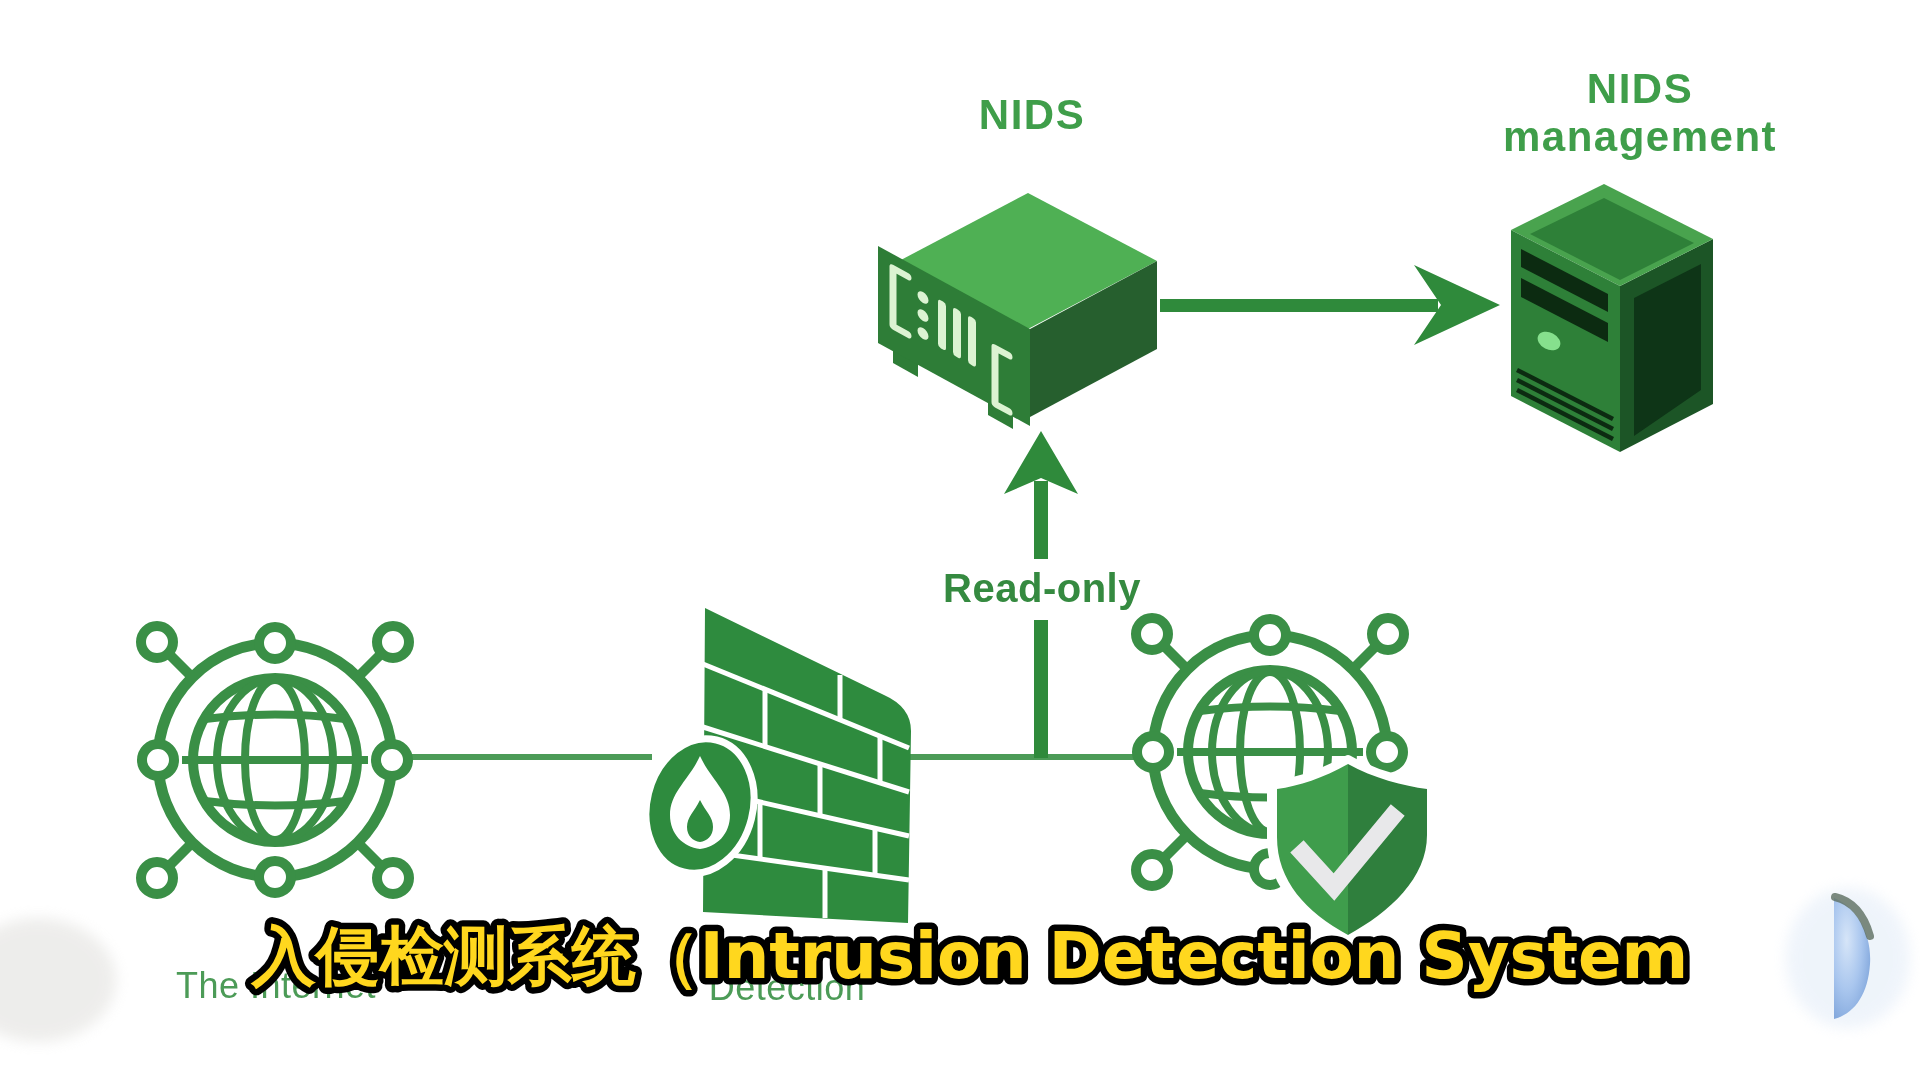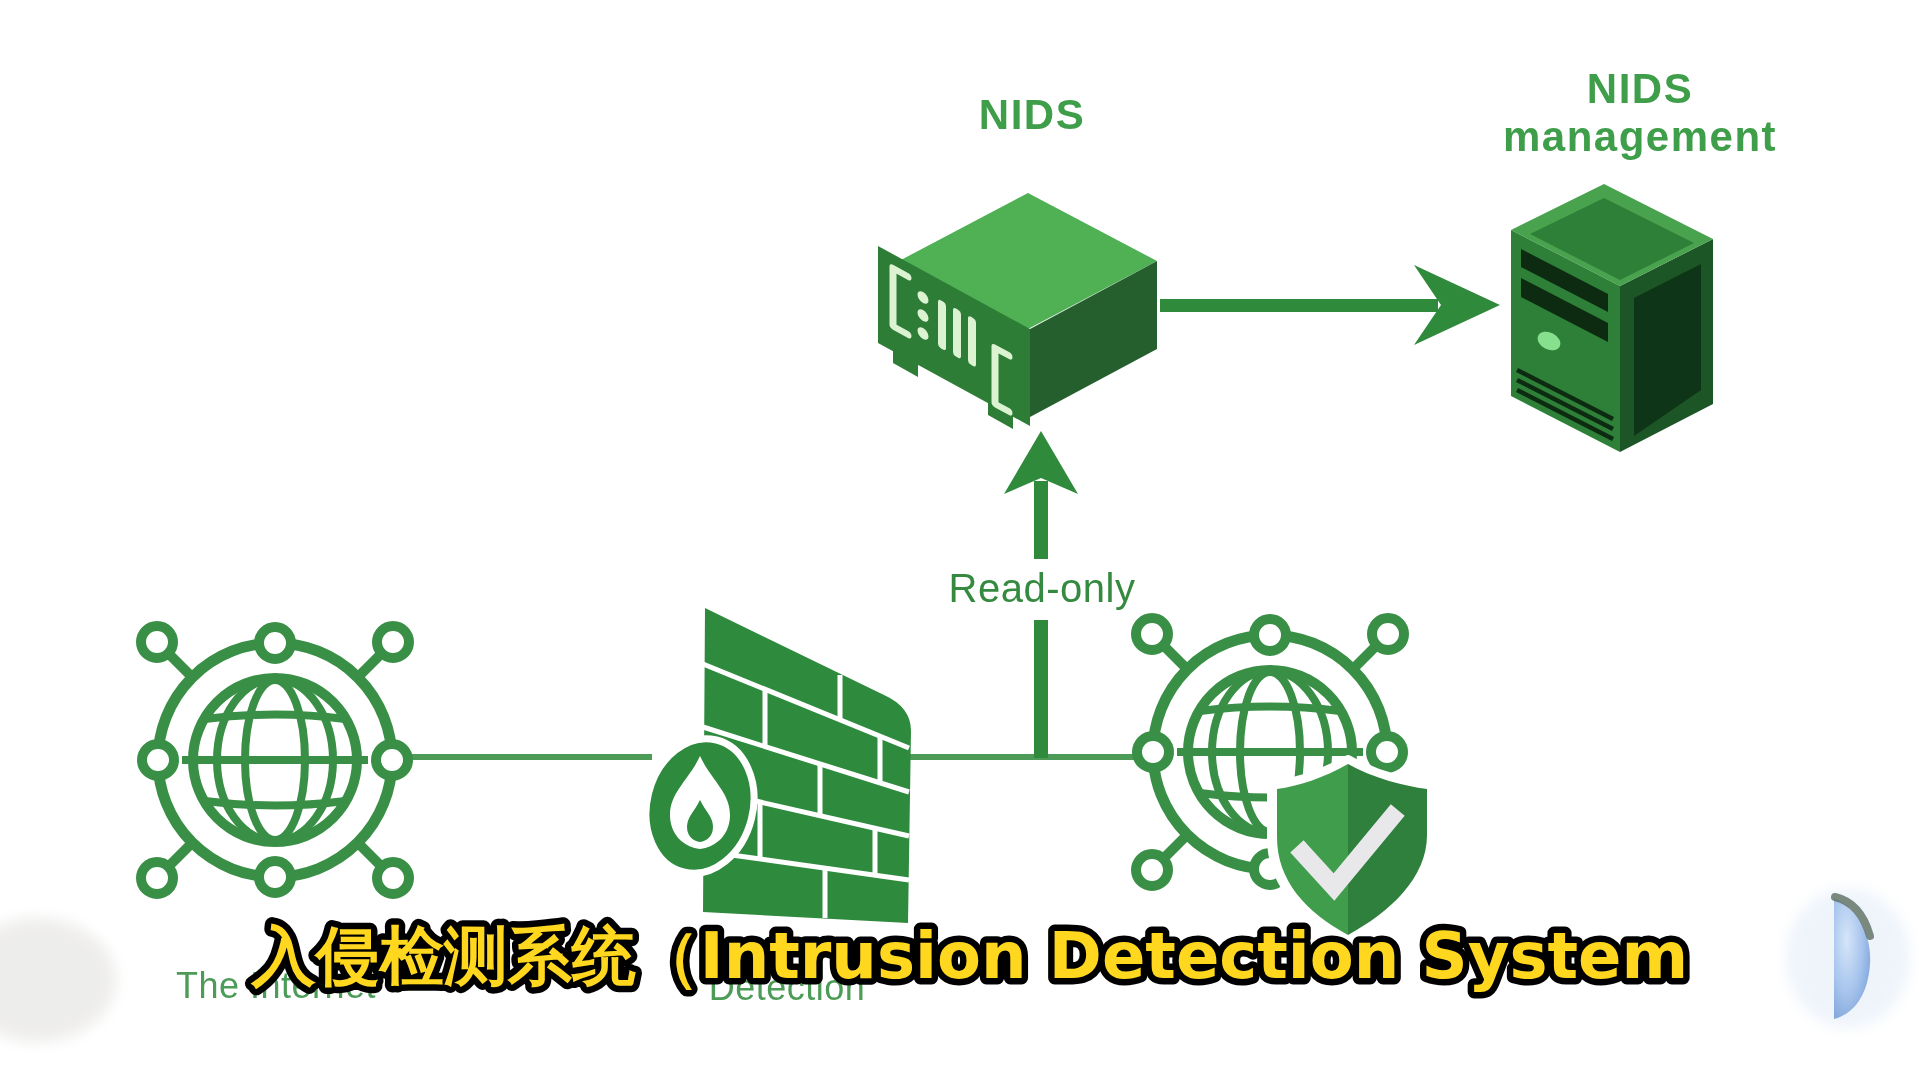--- a/index.html
+++ b/index.html
@@ -7,21 +7,21 @@
     position:relative;width:1920px;height:1080px;overflow:hidden;background:#ffffff;
     font-family:"Liberation Sans","DejaVu Sans",sans-serif;
   }
   .layer{position:absolute;left:0;top:0;}
   .lbl{
     position:absolute;transform:translate(-50%,-50%);
     color:#4c9b57;font-weight:500;letter-spacing:.5px;white-space:pre-line;text-align:center;
   }
   .lbl-top{color:#3f9e4a;font-weight:600;font-size:42px;line-height:48px;letter-spacing:1.5px;}
   .lbl-bottom{font-size:36px;}
-  .lbl-readonly{color:#358a40;font-weight:400;font-size:40px;letter-spacing:.5px;}
+  .lbl-readonly{color:#358a40;font-weight:700;font-size:40px;letter-spacing:.5px;}
 </style>
 </head>
 <body>
 
 <div class="stage">
 
   <svg class="layer" width="1920" height="1080" viewBox="0 0 1920 1080">
     <defs>
       <radialGradient id="blueGrad" cx="35%" cy="35%" r="75%">
         <stop offset="0%" stop-color="#d6e5f8"></stop>

